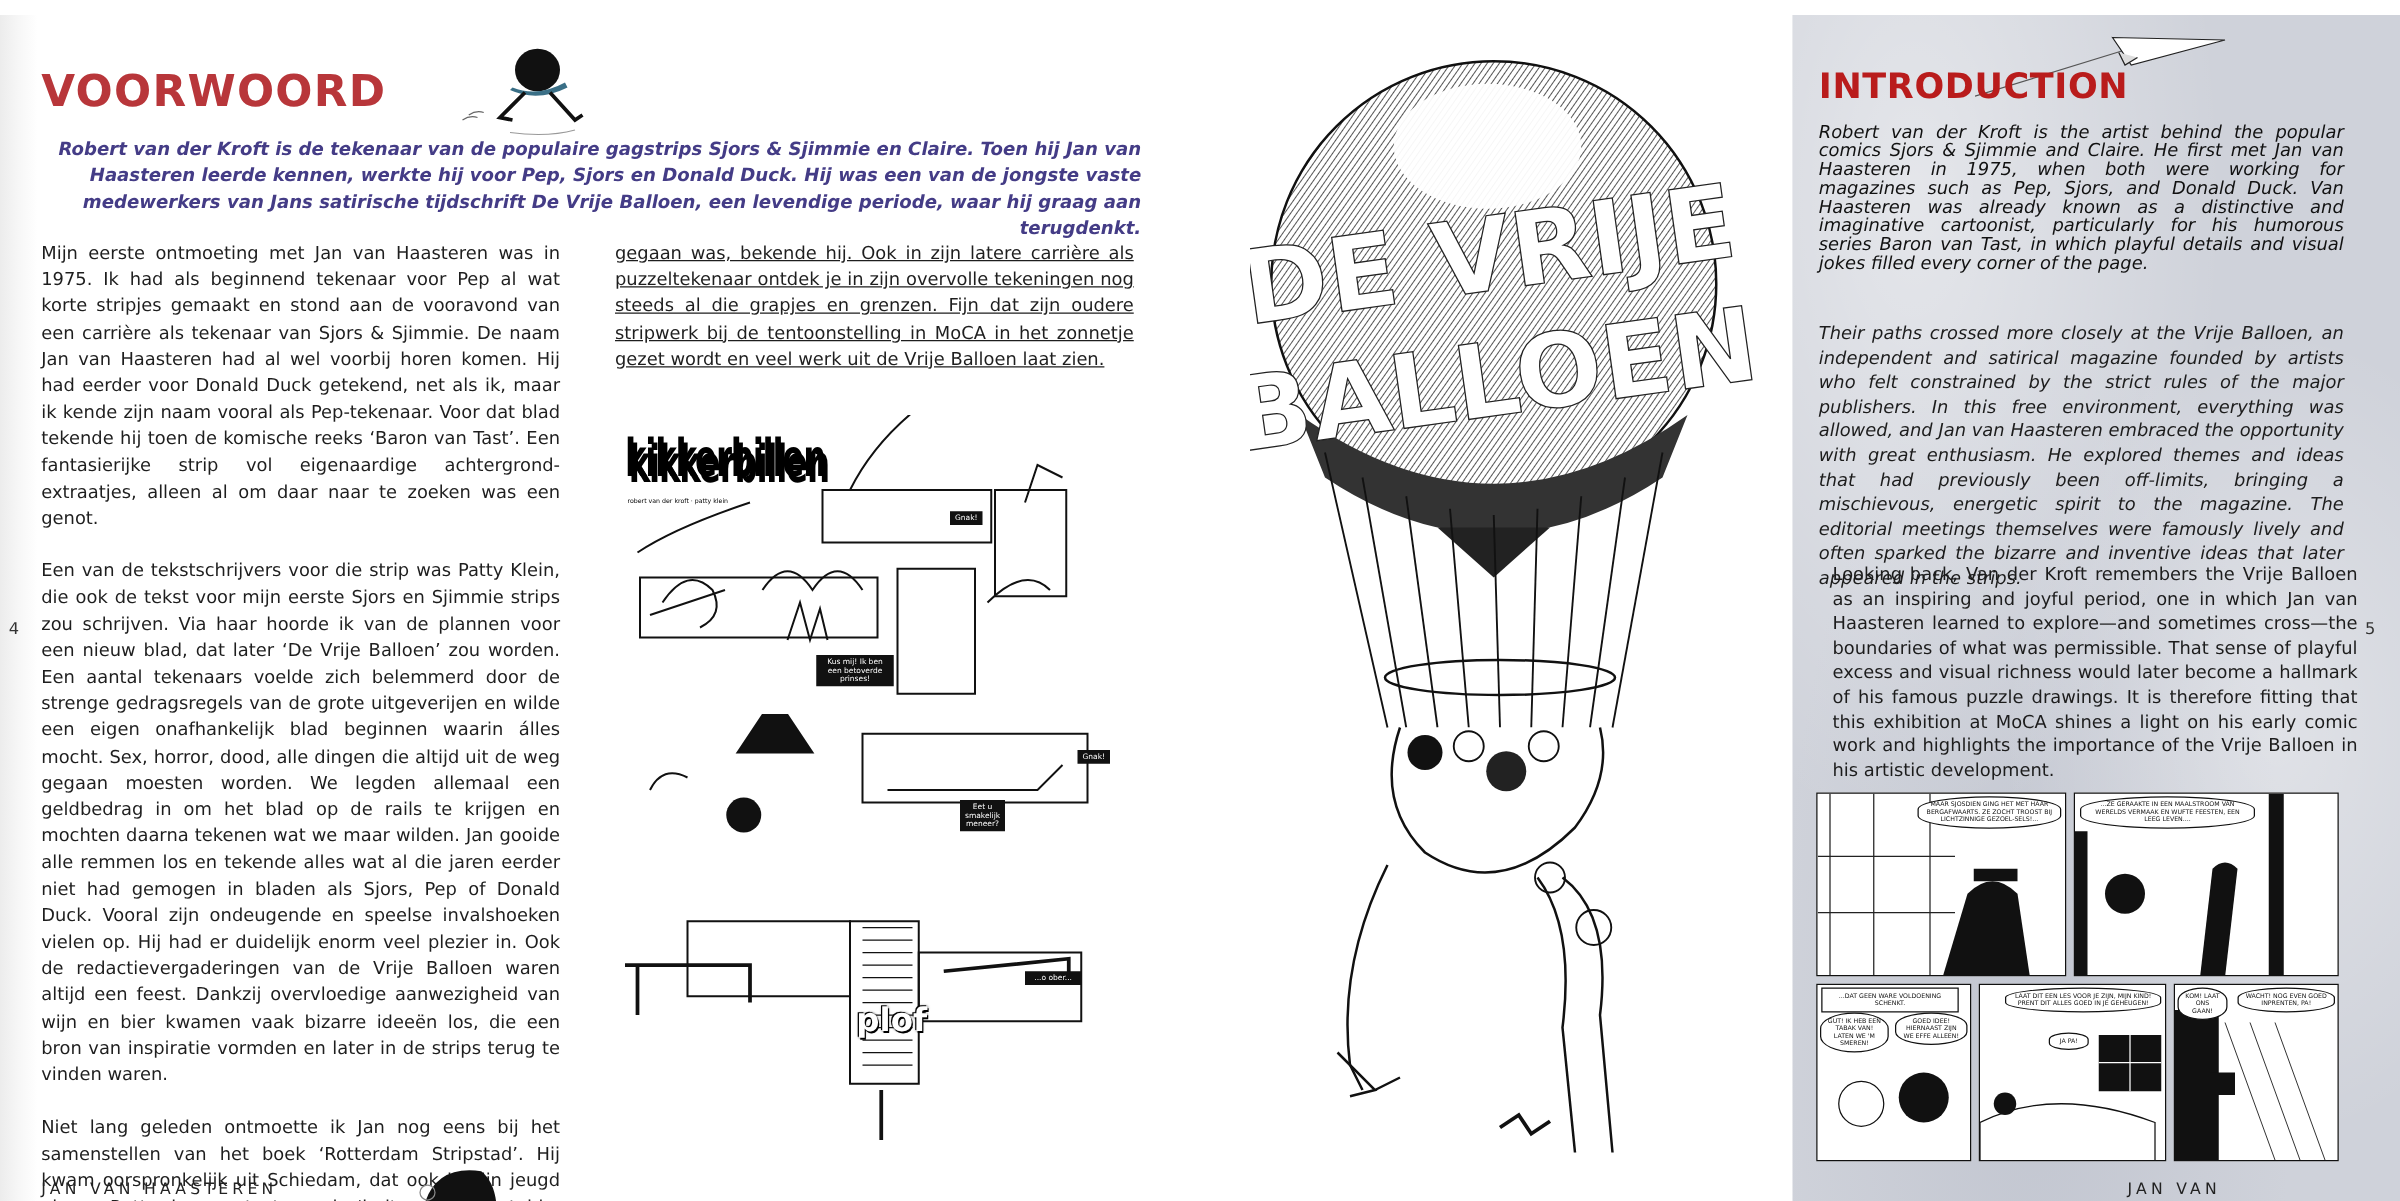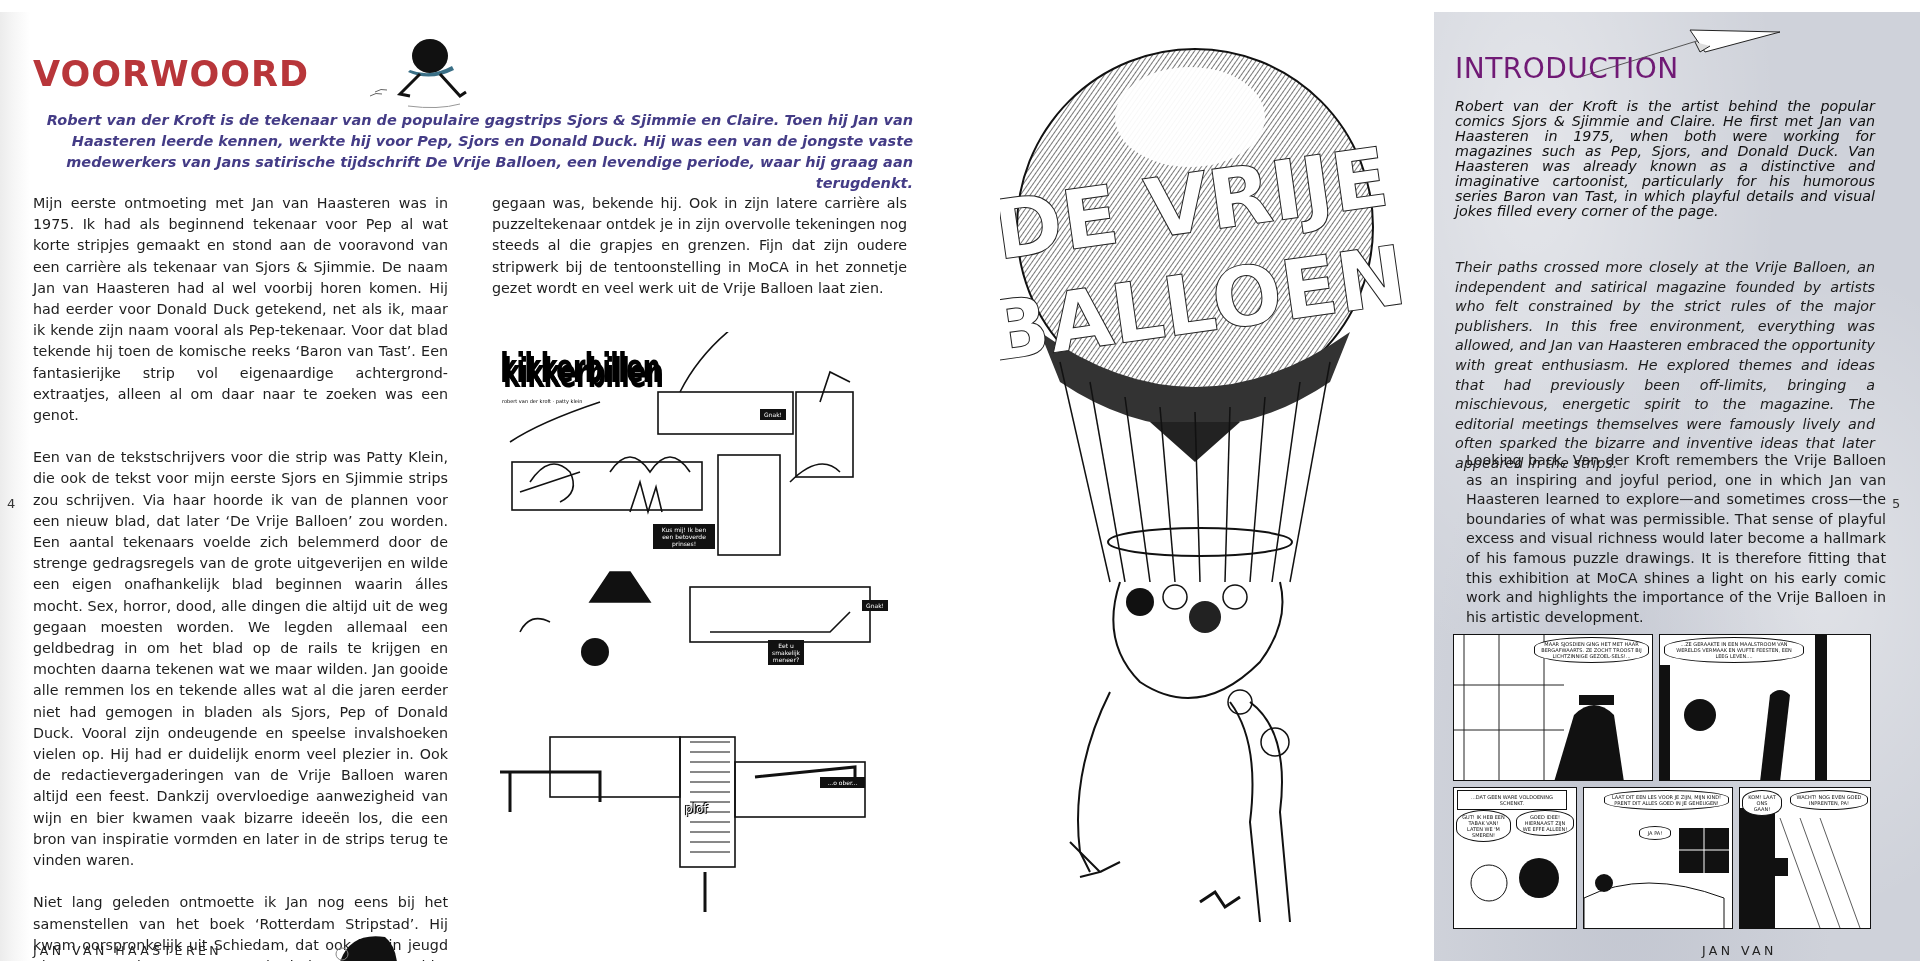--- a/index.html
+++ b/index.html
@@ -23,21 +23,21 @@
   .lead-nl {
     position: absolute; left: 33px; top: 98px; width: 880px;
     font-style: italic; font-weight: bold; font-size: 14.5px; line-height: 21px;
     color: #443c86;
     text-align: right;
   }
 
   .col { position: absolute; font-size: 14.3px; line-height: 21.2px; color: #1e1e1e; text-align: justify; }
   .col p { margin-bottom: 21px; }
   .col-1 { left: 33px; top: 181px; width: 415px; }
-  .col-2 { left: 492px; top: 181px; width: 415px; }
+  .col-2 { left: 492px; top: 181px; width: 415px; text-decoration: underline; }
   .signature { margin-top: 0; }
 
   .page-num { position: absolute; font-size: 13px; color: #333; }
   .page-num-left { left: 7px; top: 484px; }
   .page-num-right { left: 1892px; top: 484px; }
 
   .footer-left {
     position: absolute; left: 33px; top: 931px; font-size: 12.5px; letter-spacing: 3.4px; color: #222;
   }
   .footer-line-left { position: absolute; left: 180px; top: 950px; width: 210px; height: 1px; background: #bbb; }
@@ -61,22 +61,22 @@
   .page-right {
     position: absolute; left: 1434px; top: 0; width: 486px; height: 961px;
     background:
       radial-gradient(ellipse at 20% 15%, rgba(255,255,255,0.45), rgba(255,255,255,0) 45%),
       radial-gradient(ellipse at 80% 60%, rgba(255,255,255,0.35), rgba(255,255,255,0) 40%),
       radial-gradient(ellipse at 40% 85%, rgba(170,175,190,0.35), rgba(0,0,0,0) 50%),
       #cfd2da;
   }
   .title-right {
     position: absolute; left: 1455px; top: 40px;
-    font-family: "DejaVu Sans", sans-serif; font-weight: 400; font-size: 28px;
-    color: #701a75; letter-spacing: 0.5px;
+    font-family: "DejaVu Sans", sans-serif; font-weight: 700; font-size: 28px;
+    color: #b91c1c; letter-spacing: 0.5px;
   }
   .plane-icon { position: absolute; left: 1580px; top: 10px; width: 210px; height: 60px; }
 
   .lead-en {
     position: absolute; left: 1455px; top: 87px; width: 420px;
     font-style: italic; font-size: 14.3px; line-height: 15px; color: #111; text-align: justify;
   }
   .col-en { position: absolute; left: 1455px; width: 420px; font-size: 14.3px; line-height: 19.6px; color: #1c1c1c; text-align: justify; }
   .col-en-1 { top: 246px; font-style: italic; }
   .col-en-2 { top: 439px; margin-left: 11px; }
@@ -157,21 +157,21 @@
         <path d="M215 540 l0 40" stroke-width="3"></path>
       </g>
       <circle cx="105" cy="320" r="14" fill="#111"></circle>
     </svg>
 
     <div class="caption-box" style="left:270px;top:77px">Gnak!</div>
     <div class="caption-box" style="left:163px;top:192px;width:62px">Kus mij! Ik ben een betoverde prinses!</div>
     <div class="caption-box" style="left:372px;top:268px">Gnak!</div>
     <div class="caption-box" style="left:278px;top:308px;width:36px">Eet u smakelijk meneer?</div>
     <div class="caption-box" style="left:330px;top:445px;width:45px">...o ober...</div>
-    <div style="position:absolute;left:195px;top:470px;font-weight:400;font-size:12px;color:#fff;text-shadow:0 0 2px #000,1px 1px 0 #000,-1px -1px 0 #000">plof</div>
+    <div style="position:absolute;left:195px;top:470px;font-weight:700;font-size:26px;color:#fff;text-shadow:0 0 2px #000,1px 1px 0 #000,-1px -1px 0 #000">plof</div>
   </div>
 
   <div class="page-num page-num-left">4</div>
 
   <div class="footer-left">JAN VAN HAASTEREN</div>
   <div class="footer-line-left"></div>
   <svg class="footer-blob" viewBox="0 0 70 32">
     <path d="M10 30 q10 -30 45 -25 q10 8 12 25 z" fill="#111"></path>
     <circle cx="12" cy="22" r="6" fill="none" stroke="#888" stroke-width="1"></circle>
   </svg>

